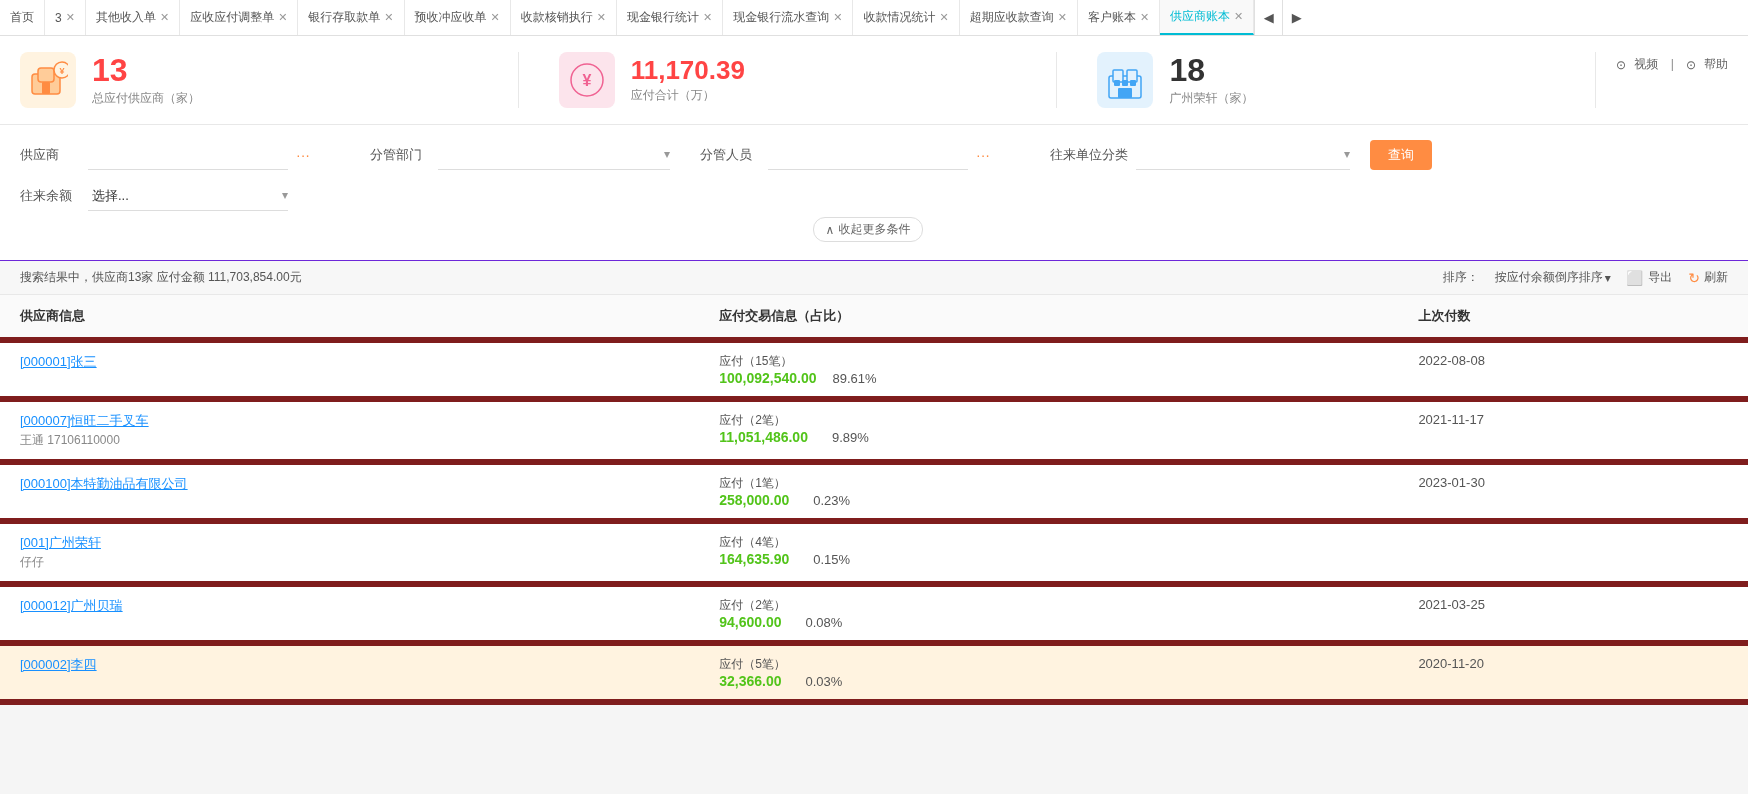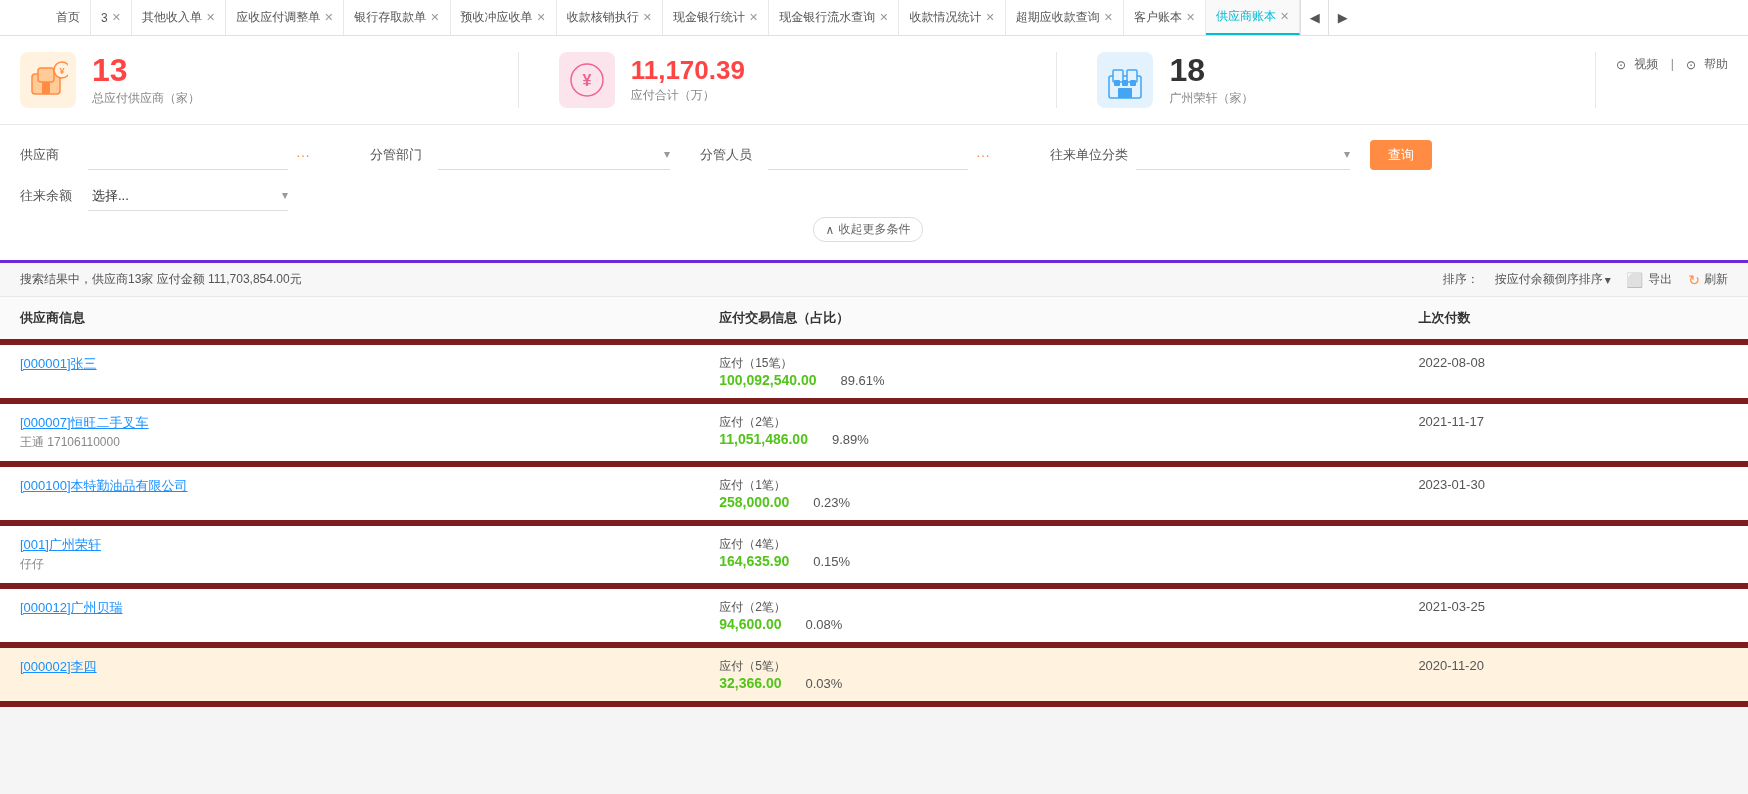--- a/index.html
+++ b/index.html
@@ -7,21 +7,20 @@
 
     
     .top-nav {
       display: flex;
       align-items: flex-start;
       background: #fff;
       border-bottom: 1px solid #e0e0e0;
       height: 36px;
       overflow: hidden;
       flex-shrink: 0;
-      padding-left: 46px;
     }
     .nav-tab {
       display: flex;
       align-items: center;
       padding: 0 10px;
       height: 100%;
       border-right: 1px solid #e8e8e8;
       white-space: nowrap;
       cursor: pointer;
       font-size: 12px;
@@ -79,21 +78,21 @@
       flex-shrink: 0;
       align-self: flex-start;
       padding-top: 4px;
     }
     .top-right-links a { color: #666; cursor: pointer; text-decoration: none; }
 
     
     .filter-area {
       background: #fff;
       padding: 14px 32px 8px 20px;
-      border-bottom: 3px solid #6d28d9;
+      border-bottom: 1px solid #6d28d9;
     }
     .filter-row {
       display: flex;
       align-items: center;
       gap: 0;
       margin-bottom: 10px;
     }
     .filter-item {
       display: flex;
       align-items: center;
@@ -441,21 +440,21 @@
         <th style="width:40%;">供应商信息</th>
         <th style="width:40%;">应付交易信息（占比）</th>
         <th style="width:20%;">上次付数</th>
       </tr>
     </thead>
     <tbody id="table-body">
     <tr>
           <td><a class="supplier-link">[000001]张三</a></td>
           <td>
             <div class="payable-label">应付（15笔）</div>
-            <div style="display: flex; align-items: center; gap: 8px;">
+            <div style="display: flex; align-items: center; ">
               <a class="payable-amount">100,092,540.00</a>
               <span class="percent">89.61%</span>
             </div>
           </td>
           <td><span class="date-text">2022-08-08</span></td>
         </tr>
         <tr>
           <td><a class="supplier-link">[000007]恒旺二手叉车</a><div class="sub-text">王通  17106110000</div></td>
           <td>
             <div class="payable-label">应付（2笔）</div>

